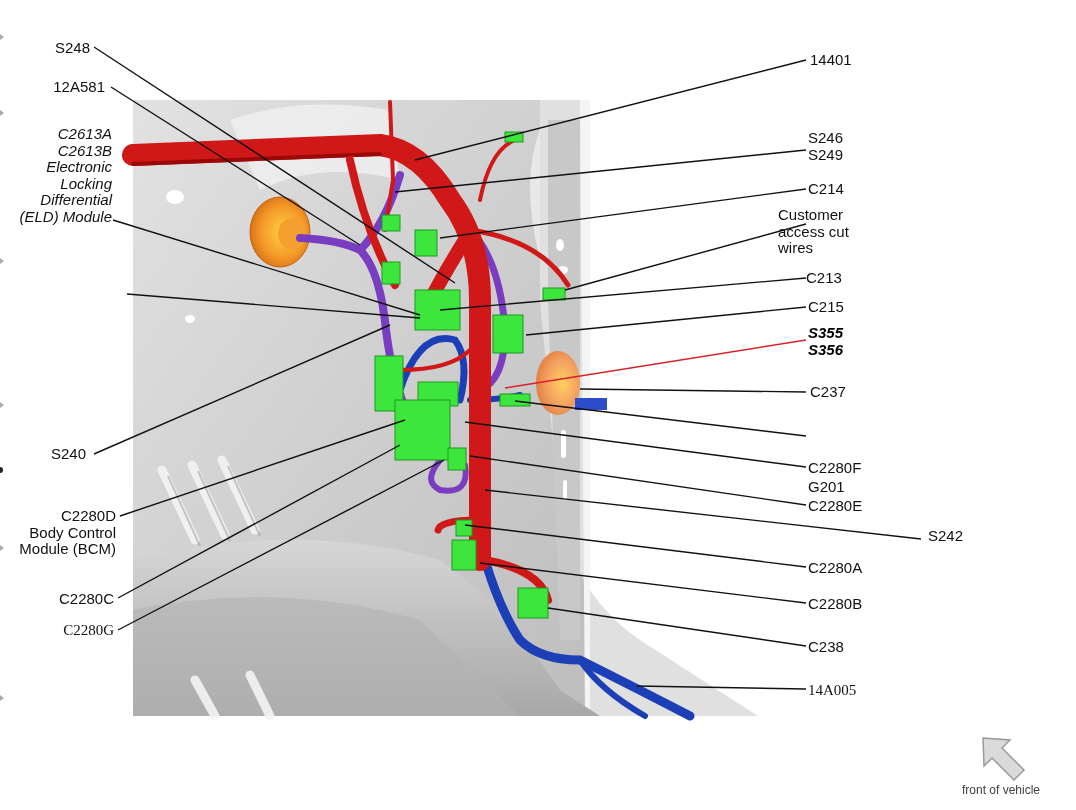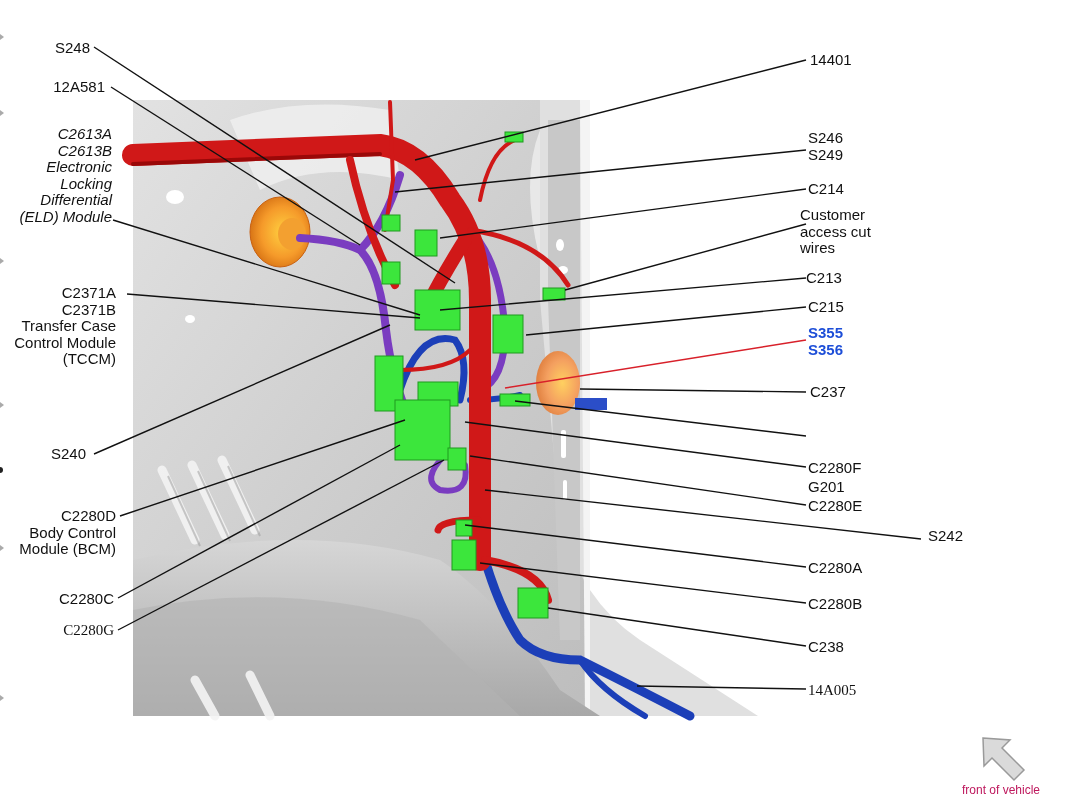--- a/index.html
+++ b/index.html
@@ -1,21 +1,21 @@
 <!DOCTYPE html>
 <html><head>
 <meta charset="utf-8">
 <style>
   html,body{margin:0;padding:0;background:#ffffff;}
   body{width:1076px;height:810px;position:relative;overflow:hidden;font-family:"Liberation Sans",sans-serif;}
   #stage{position:absolute;left:0;top:0;width:1076px;height:729px;}
   .lbl{position:absolute;font-size:15px;line-height:16.5px;color:#111;white-space:pre;}
   .lbl.r{text-align:right;}
-  .lbl.red{color:#1d4ed8;font-weight:bold;}
-  .front{position:absolute;left:962px;top:783px;font-size:12px;color:#be185d;}
+  .lbl.red{color:#000000;font-weight:bold;font-style:italic;}
+  .front{position:absolute;left:962px;top:783px;font-size:12px;color:#404040;}
 </style>
 </head>
 <body>
 
 <div id="stage">
   <svg width="1076" height="810" viewBox="0 0 1076 810" xmlns="http://www.w3.org/2000/svg">
     <defs>
       <linearGradient id="panelG" x1="0" y1="0" x2="1" y2="1">
         <stop offset="0" stop-color="#e2e2e2"></stop>
         <stop offset="0.5" stop-color="#cfcfcf"></stop>
@@ -166,38 +166,33 @@
 
   
   <div class="lbl r" style="right:986px;top:40px;">S248</div>
   <div class="lbl r" style="right:971px;top:79px;">12A581</div>
   <div class="lbl r" style="right:964px;top:126px;font-style:italic;">C2613A
 C2613B
 Electronic
 Locking
 Differential
 (ELD) Module</div>
-  <div class="lbl r" style="right:960px;top:285px;">C2371A
-C2371B
-Transfer Case
-Control Module
-(TCCM)</div>
   <div class="lbl r" style="right:990px;top:446px;">S240</div>
   <div class="lbl r" style="right:960px;top:508px;">C2280D
 Body Control
 Module (BCM)</div>
   <div class="lbl r" style="right:962px;top:591px;">C2280C</div>
   <div class="lbl r" style="right:962px;top:622px;font-family:Liberation Serif, serif;">C2280G</div>
 
   
   <div class="lbl" style="left:810px;top:52px;">14401</div>
   <div class="lbl" style="left:808px;top:130px;">S246
 S249</div>
   <div class="lbl" style="left:808px;top:181px;">C214</div>
-  <div class="lbl" style="left:800px;top:207px;">Customer
+  <div class="lbl" style="left:778px;top:207px;">Customer
 access cut
 wires</div>
   <div class="lbl" style="left:806px;top:270px;">C213</div>
   <div class="lbl" style="left:808px;top:299px;">C215</div>
   <div class="lbl red" style="left:808px;top:325px;">S355
 S356</div>
   <div class="lbl" style="left:810px;top:384px;">C237</div>
   <div class="lbl" style="left:808px;top:431px;margin-top:48px;">G201</div>
   <div class="lbl" style="left:808px;top:460px;">C2280F</div>
   <div class="lbl" style="left:808px;top:498px;">C2280E</div>

